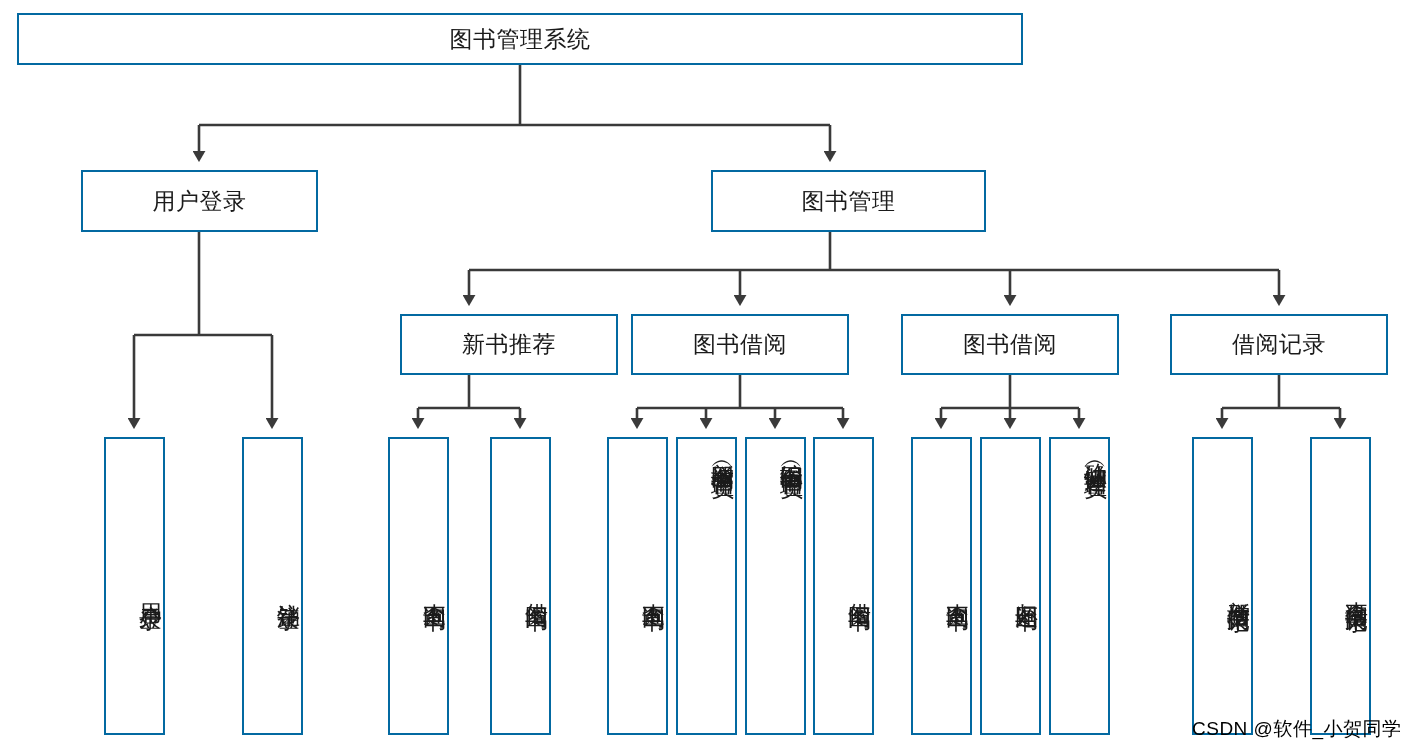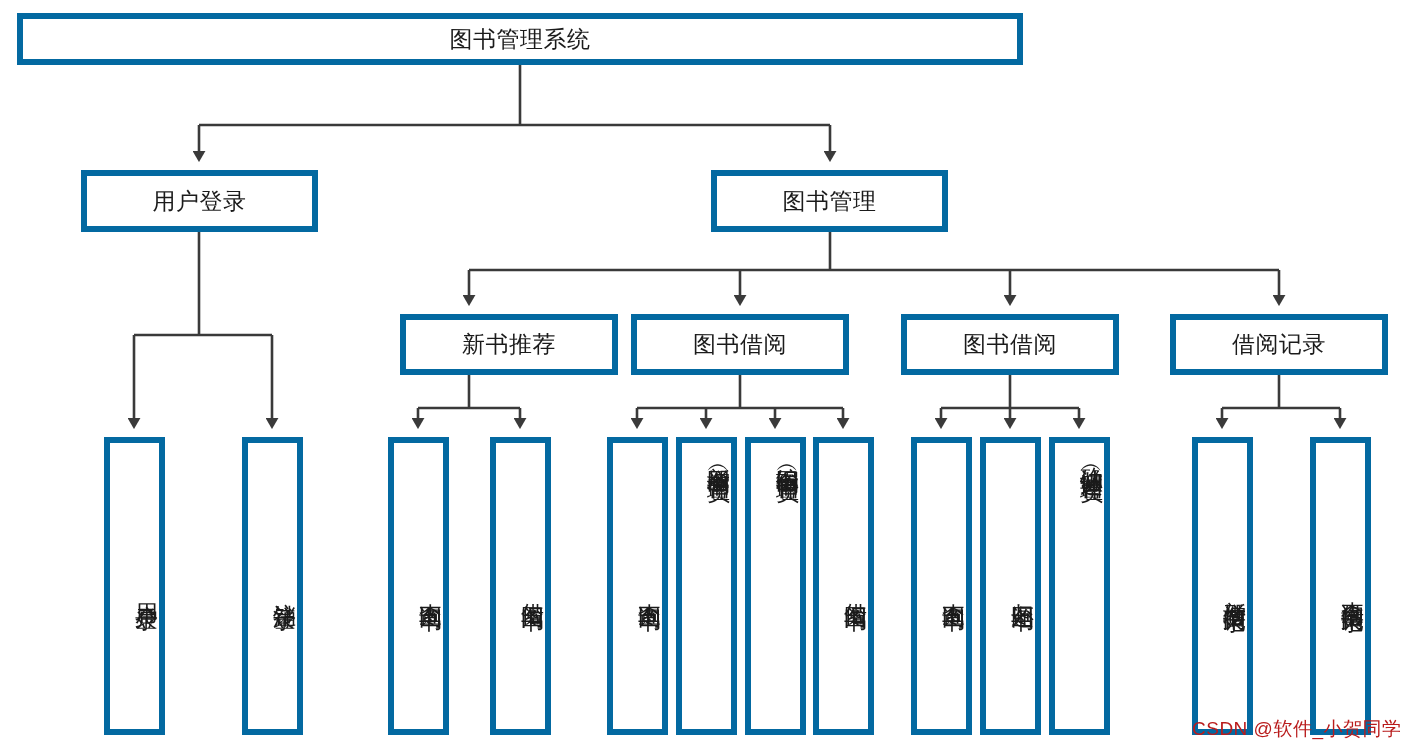--- a/index.html
+++ b/index.html
@@ -22,21 +22,21 @@
     left: 0;
     top: 0;
     width: 1405px;
     height: 747px;
     pointer-events: none;
   }
   .node {
     position: absolute;
     box-sizing: border-box;
     background: #ffffff;
-    border: 6px solid #0369a1;
+    border: 2px solid #0369a1;
     display: flex;
     align-items: center;
     justify-content: center;
     color: #1b1b1b;
   }
   .node.horiz {
     font-size: 23px;
     letter-spacing: 0.5px;
   }
   .node.vert {
@@ -52,21 +52,21 @@
   .node.vert.topalign {
     justify-content: flex-start;
   }
   .node .label {
     display: block;
     white-space: nowrap;
   }
   .watermark {
     position: absolute;
     font-size: 19px;
-    color: #b91c1c;
+    color: #000000;
     white-space: nowrap;
     letter-spacing: 0.5px;
   }
 </style>
 </head>
 <body>
 
 <div id="canvas">
 
   <svg id="wires" viewBox="0 0 1405 747" xmlns="http://www.w3.org/2000/svg">
@@ -119,21 +119,21 @@
     </g>
   </svg>
 
   <div class="node horiz" style="left:17px; top:13px; width:1006px; height:52px;">
     <span class="label">图书管理系统</span>
   </div>
 
   <div class="node horiz" style="left:81px; top:170px; width:237px; height:62px;">
     <span class="label">用户登录</span>
   </div>
-  <div class="node horiz" style="left:711px; top:170px; width:237px; height:62px;font-family:Liberation Serif, serif;">
+  <div class="node horiz" style="left:711px; top:170px; width:275px; height:62px;font-family:Liberation Serif, serif;">
     <span class="label">图书管理</span>
   </div>
 
   <div class="node horiz" style="left:360px; top:314px; width:218px; height:61px;margin-left:40px;">
     <span class="label">新书推荐</span>
   </div>
   <div class="node horiz" style="left:631px; top:314px; width:218px; height:61px;">
     <span class="label">图书借阅</span>
   </div>
   <div class="node horiz" style="left:901px; top:314px; width:218px; height:61px;">

